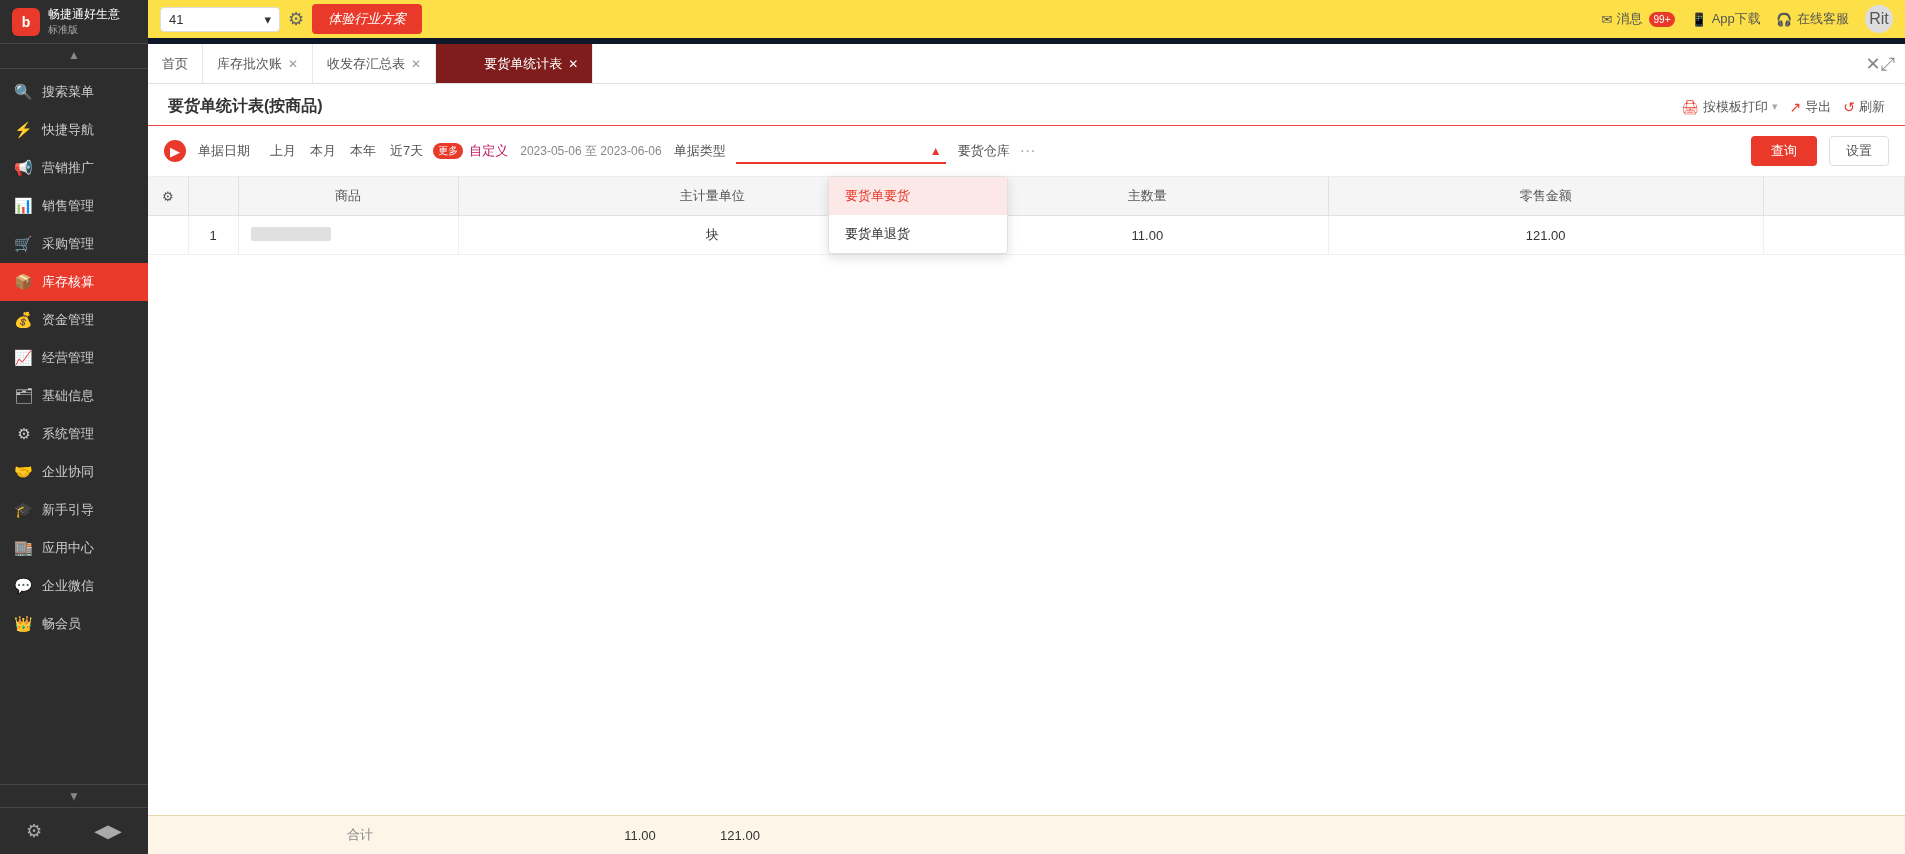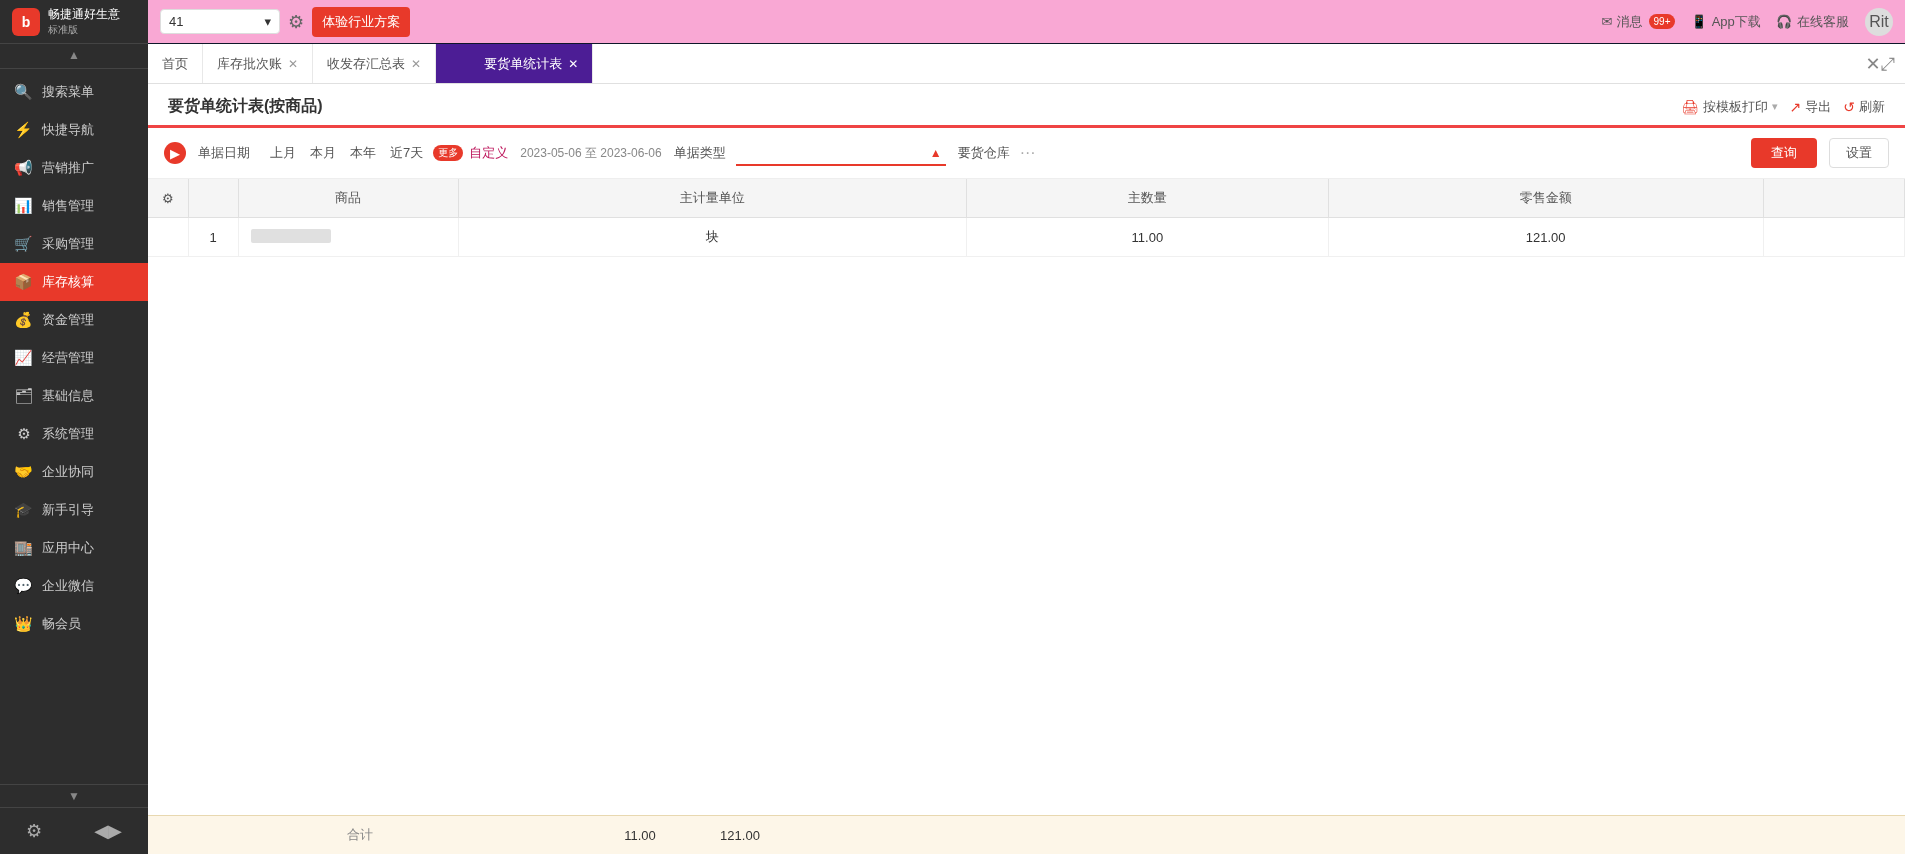--- a/index.html
+++ b/index.html
@@ -50,40 +50,40 @@
     .sidebar-footer-btn {
       background: none; border: none; color: #aaa; cursor: pointer; font-size: 18px; padding: 4px;
     }
 
     
     .main { flex: 1; display: flex; flex-direction: column; overflow: hidden; }
 
     
     .topbar {
       height: 44px;
-      background: #f9a8d4;
+      background: #fde047;
       display: flex; align-items: center;
       padding: 0 12px;
-      border-bottom: 1px solid #0f172a;
+      border-bottom: 6px solid #0f172a;
       justify-content: space-between;
       gap: 48px;
     }
     .topbar-left { display: flex; align-items: center; gap: 8px; }
     .topbar-store-select {
       display: flex; align-items: center;
       background: #fff; border: 1px solid #ddd; border-radius: 4px;
       padding: 4px 8px; cursor: pointer; font-size: 13px; color: #333;
       min-width: 120px; justify-content: space-between;
     }
     .topbar-settings-btn {
       background: none; border: none; cursor: pointer; color: #666; font-size: 18px;
     }
     .topbar-trial-btn {
       background: #e8392a; color: #fff; border: none; border-radius: 4px;
-      padding: 6px 10px; cursor: pointer; font-size: 13px;
+      padding: 6px 16px; cursor: pointer; font-size: 13px; font-style: italic;
     }
     .topbar-right { display: flex; align-items: center; gap: 16px; }
     .topbar-right-item { display: flex; align-items: center; gap: 4px; color: #555; cursor: pointer; font-size: 13px; }
     .badge {
       background: #e8392a; color: #fff; border-radius: 10px;
       font-size: 10px; padding: 2px 5px; margin-left: 2px;
     }
     .avatar { width: 28px; height: 28px; background: #ccc; border-radius: 50%; }
 
     
@@ -98,34 +98,34 @@
     .tab {
       height: 100%;
       display: flex; align-items: center;
       padding: 0 14px;
       cursor: pointer; font-size: 13px; color: #555;
       border-right: 1px solid #e8e8e8;
       white-space: nowrap;
       position: relative;
     }
     .tab.active {
-      background: #4c1d95; color: #fff; padding-left: 48px;
+      background: #7f1d1d; color: #fff; padding-left: 48px;
     }
     .tab .tab-close {
       margin-left: 6px; color: #999; font-size: 12px; cursor: pointer;
     }
     .tab.active .tab-close { color: #fff; }
 
     
     .content { flex: 1; background: #f5f5f5; overflow: auto; padding: 0; display: flex; flex-direction: column; }
     .page-header {
       background: #fff;
       padding: 12px 20px 8px 20px;
       display: flex; align-items: center; justify-content: space-between;
-      border-bottom: 3px solid #ef4444;
+      border-bottom: 1px solid #ef4444;
     }
     .page-title { font-size: 16px; font-weight: bold; color: #333; }
     .page-actions { display: flex; align-items: center; gap: 12px; }
     .page-action-btn {
       display: flex; align-items: center; gap: 4px;
       background: none; border: none; cursor: pointer; color: #555; font-size: 13px;
     }
     .page-action-btn .act-icon { color: #e8392a; font-size: 14px; }
 
     
@@ -410,20 +410,24 @@
       </div>
 
       <div class="filter-section">
         <span class="filter-warehouse-label">要货仓库</span>
         <span class="filter-warehouse-dots">···</span>
       </div>
 
       <button class="filter-query-btn">查询</button>
       <button class="filter-settings-btn">设置</button>
 
+      <div class="dropdown-menu" id="type-dropdown">
+          <div class="dropdown-item selected">要货单要货</div>
+          <div class="dropdown-item">要货单退货</div>
+        </div>
     </div>
 
     <div class="table-container">
       <table class="data-table">
         <thead>
           <tr>
             <th class="gear-th">⚙</th>
             <th style="width:50px;"></th>
             <th style="width:220px;text-align:center;padding-left:12px;">商品</th>
             <th>主计量单位</th>

